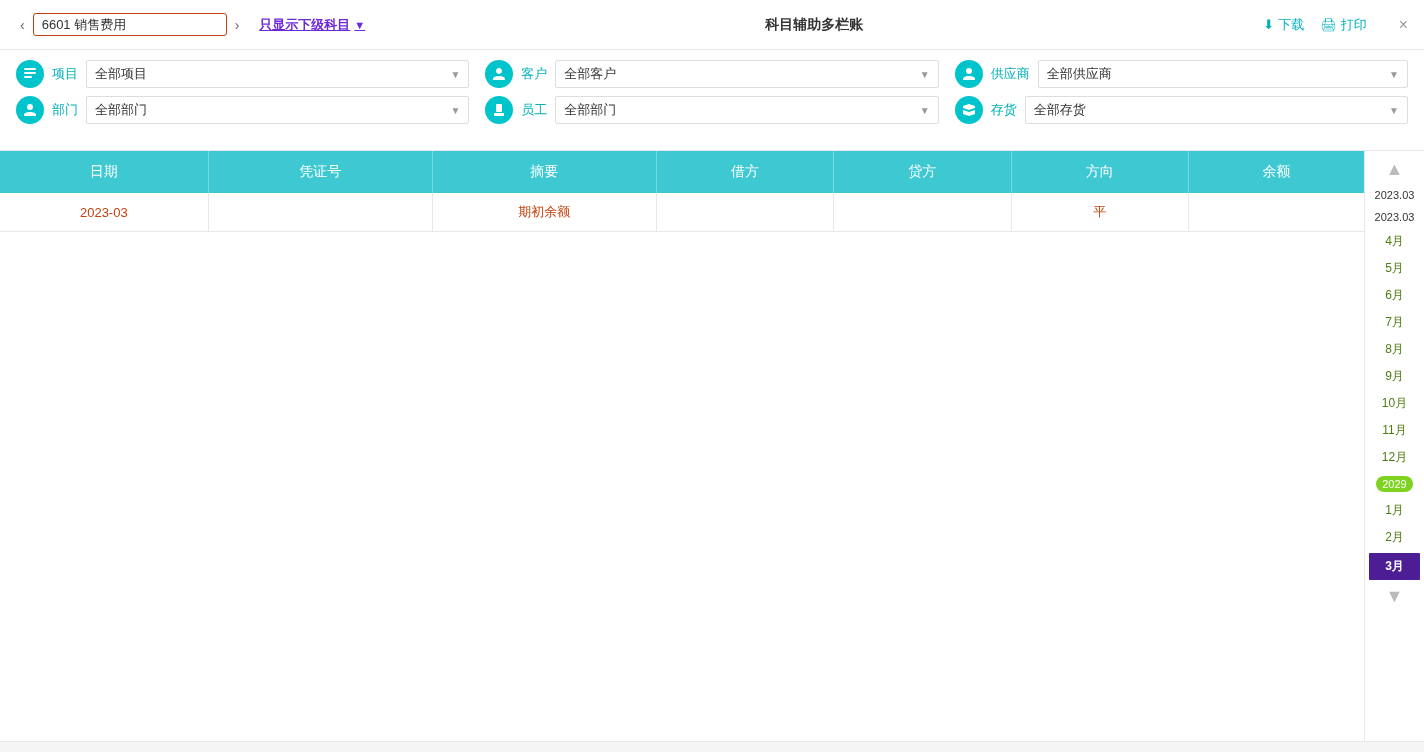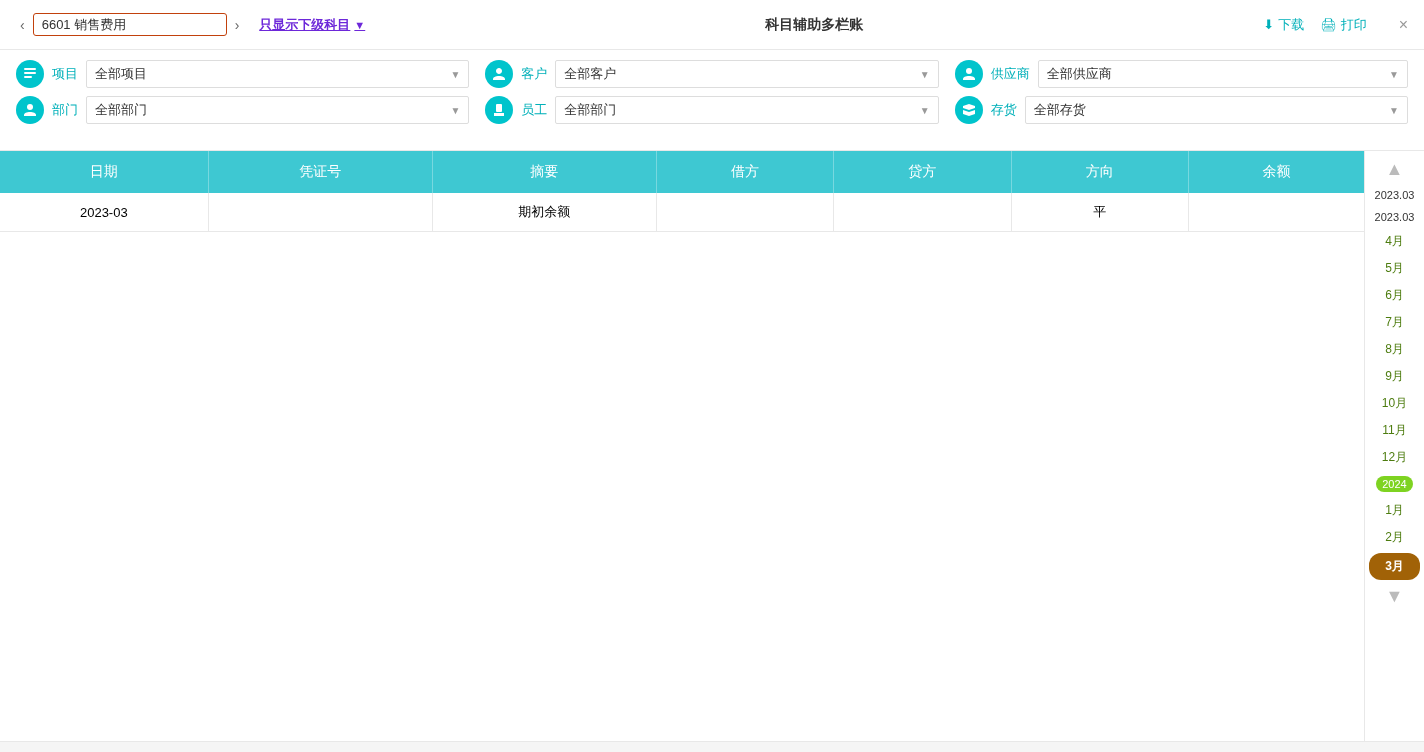--- a/index.html
+++ b/index.html
@@ -167,21 +167,21 @@
       font-size: 14px;
       border-right: 1px solid rgba(255,255,255,0.3);
     }
     thead th:last-child { border-right: none; }
     tbody tr {
       border-bottom: 1px solid #e8e8e8;
     }
     tbody td {
       padding: 10px 7px;
       text-align: center;
-      color: #000000;
+      color: #c2410c;
       font-size: 13px;
       border-right: 1px solid #e8e8e8;
     }
     tbody td:last-child { border-right: none; }
 
     
     .side-timeline {
       width: 60px;
       background: #fff;
       border-left: 1px solid #e8e8e8;
@@ -216,23 +216,23 @@
     }
     .year-badge-inner {
       background: #7ed321;
       color: #fff;
       border-radius: 10px;
       padding: 2px 6px;
       font-size: 11px;
       display: inline-block;
     }
     .timeline-item-highlighted {
-      background: #a16207;
+      background: #4c1d95;
       color: #fff !important;
-      border-radius: 12px;
+      border-radius: 1px;
       margin: 2px 0;
       width: calc(100% - 8px);
       font-weight: bold;
     }
 
     
     .bottom-bar {
       height: 30px;
       border-top: 1px solid #e8e8e8;
       background: #f5f5f5;
@@ -399,21 +399,21 @@
     <div class="timeline-item">4月</div>
     <div class="timeline-item">5月</div>
     <div class="timeline-item">6月</div>
     <div class="timeline-item">7月</div>
     <div class="timeline-item">8月</div>
     <div class="timeline-item">9月</div>
     <div class="timeline-item">10月</div>
     <div class="timeline-item">11月</div>
     <div class="timeline-item">12月</div>
     <div class="timeline-item year-badge">
-      <span class="year-badge-inner">2024</span>
+      <span class="year-badge-inner">2029</span>
     </div>
     <div class="timeline-item">1月</div>
     <div class="timeline-item">2月</div>
     <div class="timeline-item timeline-item-highlighted">3月</div>
     <button class="timeline-nav-btn">▼</button>
   </div>
 </div>
 
 <div class="bottom-bar">
   <div class="h-scrollbar"></div>

